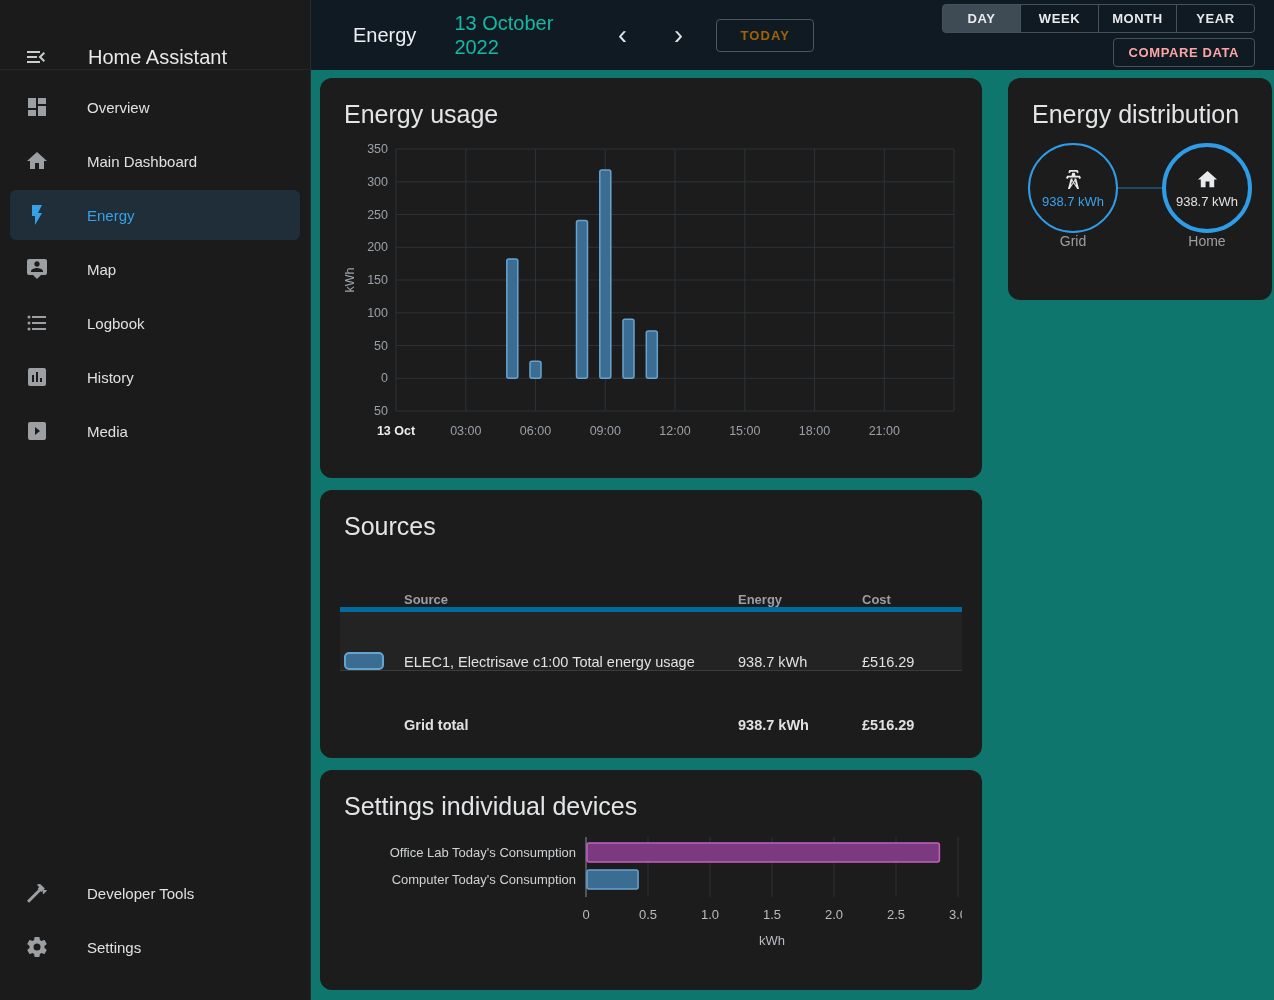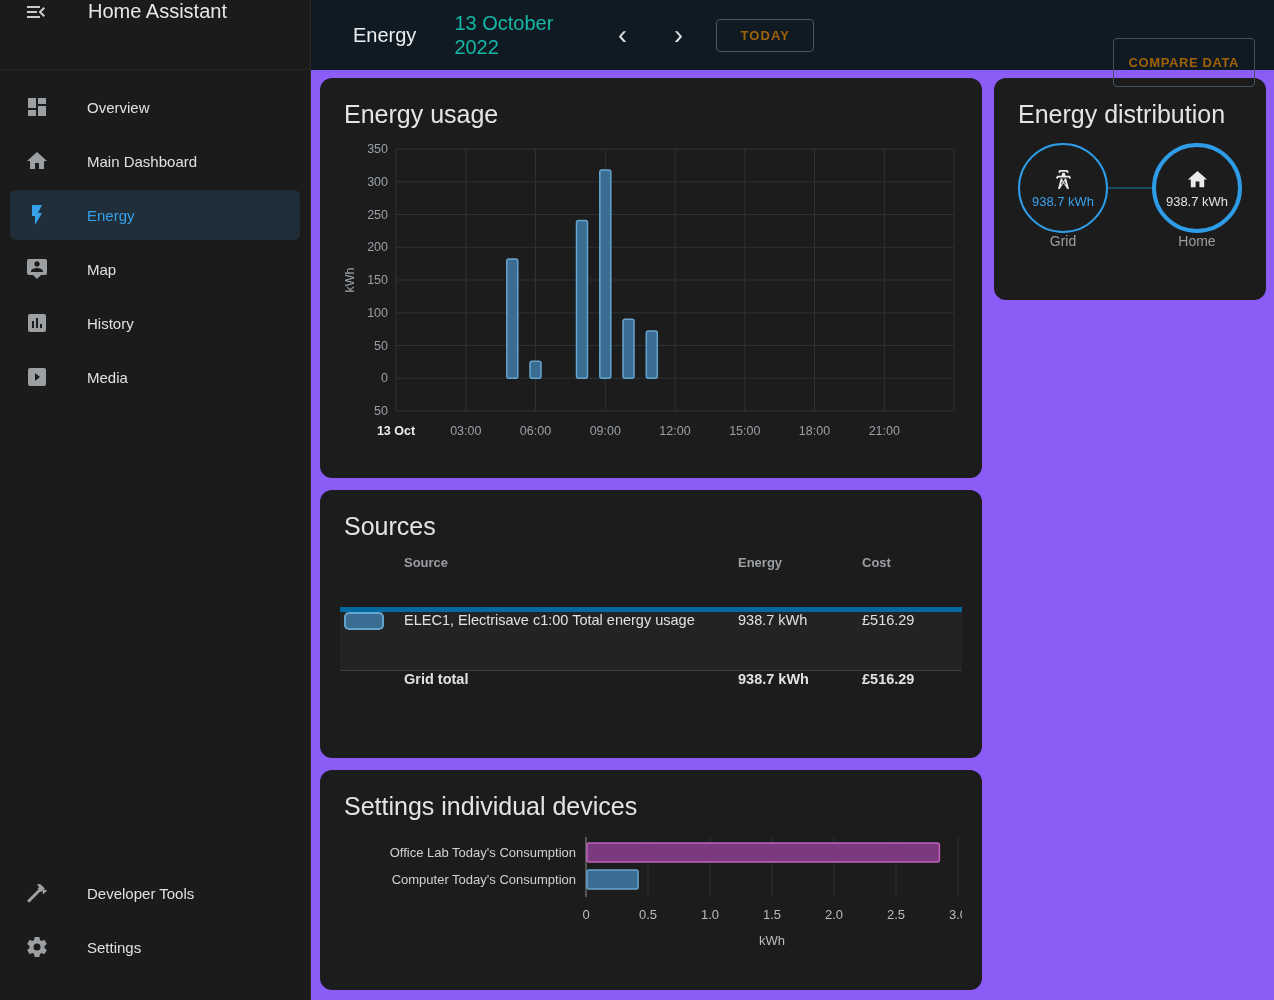--- a/index.html
+++ b/index.html
@@ -3,21 +3,21 @@
 <meta charset="utf-8">
 <style>
   *{margin:0;padding:0;box-sizing:border-box}
   html,body{width:1274px;height:1000px;overflow:hidden;background:#111;
     font-family:"Liberation Sans",sans-serif;color:#e1e1e1;-webkit-font-smoothing:antialiased}
   .app{display:flex;width:1274px;height:1000px}
 
   
   .sidebar{width:311px;background:#1b1b1b;border-right:1px solid #2b2b2b;
     display:flex;flex-direction:column;flex-shrink:0}
-  .sidebar-header{height:70px;display:flex;align-items:flex-start;padding-left:24px;
+  .sidebar-header{height:70px;display:flex;align-items:flex-end;padding-left:24px;
     border-bottom:1px solid #262626}
   .menu-btn{width:24px;height:24px;color:#c9cccd;background:none;border:none;cursor:pointer}
   .app-title{font-size:20px;margin-left:40px;color:#e8e8e8;font-weight:400}
   .nav-top{flex:1;padding-top:8px}
   .nav-bottom{padding-bottom:24px}
   .nav-item{height:50px;margin:4px 10px;border-radius:6px;display:flex;align-items:center;
     padding-left:15px;cursor:pointer;color:#dfe0e1;font-size:15px;font-weight:500}
   .nav-item .icn{width:24px;height:24px;color:#9da0a2;flex-shrink:0}
   .nav-item .nav-label{margin-left:38px}
   .nav-item.selected{background:rgba(54,161,232,.14);color:#36a1e8}
@@ -36,45 +36,45 @@
     font-size:13px;font-weight:700;letter-spacing:1.1px;padding:8px 23px;cursor:pointer;
     font-family:"Liberation Sans",sans-serif}
   .period-tabs{position:absolute;top:4px;right:19px;display:flex}
   .ptab{border:1px solid #43525c;background:none;color:#e8ebed;font-size:13px;font-weight:700;
     letter-spacing:.6px;padding:6px 0;width:79px;margin-left:-1px;cursor:pointer;
     font-family:"Liberation Sans",sans-serif}
   .ptab:first-child{border-radius:4px 0 0 4px;margin-left:0}
   .ptab:last-child{border-radius:0 4px 4px 0}
   .ptab.selected{background:#3e4b55}
   .compare-btn{position:absolute;top:38px;right:19px;border:1px solid #43525c;border-radius:4px;
-    background:none;color:#a16207;font-size:13px;font-weight:700;letter-spacing:.6px;
-    padding:16px 15px;cursor:pointer;font-family:"Liberation Sans",sans-serif}
-
-  .content{flex:1;display:flex;gap:12px;padding:8px 8px 0 9px;background:#8b5cf6;overflow:hidden}
+    background:none;color:#fca5a5;font-size:13px;font-weight:700;letter-spacing:.6px;
+    padding:6px 15px;cursor:pointer;font-family:"Liberation Sans",sans-serif}
+
+  .content{flex:1;display:flex;gap:26px;padding:8px 8px 0 9px;background:#0f766e;overflow:hidden}
   .col-left{width:662px;display:flex;flex-direction:column;gap:12px;flex-shrink:0}
   .col-right{flex:1;display:flex;flex-direction:column;gap:12px}
   .card{background:#1c1c1c;border-radius:12px;padding:16px 20px;overflow:hidden}
   .card h2{font-size:25px;font-weight:400;color:#e3e4e6;margin:6px 4px 14px}
 
   .card-usage{height:400px}
   .card-sources{height:268px}
   .card-devices{height:220px}
   .card-dist{height:222px}
 
   
   #usage-chart text,#devices-chart text{font-family:"Liberation Sans",sans-serif}
   line.grid{stroke:#2c3237;stroke-width:1}
   line.axis{stroke:#8a9096;stroke-width:1}
   text.yt,text.xt{fill:#9aa0a6;font-size:12.5px}
   text.xt.bold{fill:#ededed;font-weight:700}
   text.xt2{fill:#b9bcc0;font-size:13px}
   text.blabel{fill:#cfd2d4;font-size:13px}
 
   
-  .row{display:flex;align-items:flex-start;padding:0 4px}
+  .row{display:flex;align-items:flex-end;padding:0 4px}
   .c-swatch{width:60px;flex-shrink:0}
   .c-name{flex:1;min-width:0}
   .c-energy{width:124px;flex-shrink:0}
   .c-cost{width:96px;flex-shrink:0}
   .src-head{height:52px;font-size:13px;font-weight:700;color:#9b9fa3}
   .src-data{height:64px;background:#232323;border-top:5px solid #0369a1;
     border-bottom:1px solid #3c3c3c;font-size:14.5px}
   .src-total{height:62px;font-size:14.5px;font-weight:700}
   .swatch{display:block;width:40px;height:18px;border-radius:5px;border:2px solid #66a4d0;
     background:#3b6d93}
@@ -135,20 +135,28 @@
           <span class="icn">
             <svg viewBox="0 0 24 24">
               <path fill="currentColor" d="M20,2H4A2,2 0 0,0 2,4V16A2,2 0 0,0 4,18H8L12,22L16,18H20A2,2 0 0,0 22,16V4A2,2 0 0,0 20,2M12,4.3C13.5,4.3 14.7,5.5 14.7,7C14.7,8.5 13.5,9.7 12,9.7C10.5,9.7 9.3,8.5 9.3,7C9.3,5.5 10.5,4.3 12,4.3M18,15H6V14.1C6,12.1 10,11 12,11C14,11 18,12.1 18,14.1V15Z"></path>
             </svg>
           </span>
           <span class="nav-label">Map</span>
         </div>
         <div class="nav-item">
           <span class="icn">
             <svg viewBox="0 0 24 24">
+              <path fill="currentColor" d="M7,5H21V7H7V5M7,13V11H21V13H7M4,4.5A1.5,1.5 0 0,1 5.5,6A1.5,1.5 0 0,1 4,7.5A1.5,1.5 0 0,1 2.5,6A1.5,1.5 0 0,1 4,4.5M4,10.5A1.5,1.5 0 0,1 5.5,12A1.5,1.5 0 0,1 4,13.5A1.5,1.5 0 0,1 2.5,12A1.5,1.5 0 0,1 4,10.5M7,19V17H21V19H7M4,16.5A1.5,1.5 0 0,1 5.5,18A1.5,1.5 0 0,1 4,19.5A1.5,1.5 0 0,1 2.5,18A1.5,1.5 0 0,1 4,16.5Z"></path>
+            </svg>
+          </span>
+          <span class="nav-label">Logbook</span>
+        </div>
+        <div class="nav-item">
+          <span class="icn">
+            <svg viewBox="0 0 24 24">
               <path fill="currentColor" d="M19,3H5A2,2 0 0,0 3,5V19A2,2 0 0,0 5,21H19A2,2 0 0,0 21,19V5A2,2 0 0,0 19,3M9,17H7V10H9V17M13,17H11V7H13V17M17,17H15V13H17V17Z"></path>
             </svg>
           </span>
           <span class="nav-label">History</span>
         </div>
         <div class="nav-item">
           <span class="icn">
             <svg viewBox="0 0 24 24">
               <path fill="currentColor" d="M19,3H5A2,2 0 0,0 3,5V19A2,2 0 0,0 5,21H19A2,2 0 0,0 21,19V5A2,2 0 0,0 19,3M10,16V8L15,12L10,16Z"></path>
             </svg>
@@ -177,20 +185,26 @@
   </aside>
 
   <div class="main">
 
     <header class="topbar">
       <span class="tb-title">Energy</span>
       <span class="tb-date">13 October 2022</span>
       <button class="chev">‹</button>
       <button class="chev">›</button>
       <button class="today-btn">TODAY</button>
+      <div class="period-tabs" id="period-tabs">
+          <button class="ptab selected">DAY</button>
+          <button class="ptab">WEEK</button>
+          <button class="ptab">MONTH</button>
+          <button class="ptab">YEAR</button>
+        </div>
       <button class="compare-btn">COMPARE DATA</button>
     </header>
 
     <div class="content">
 
       <div class="col-left">
 
         <section class="card card-usage">
           <h2>Energy usage</h2>
           <svg id="usage-chart" width="622" height="312">

